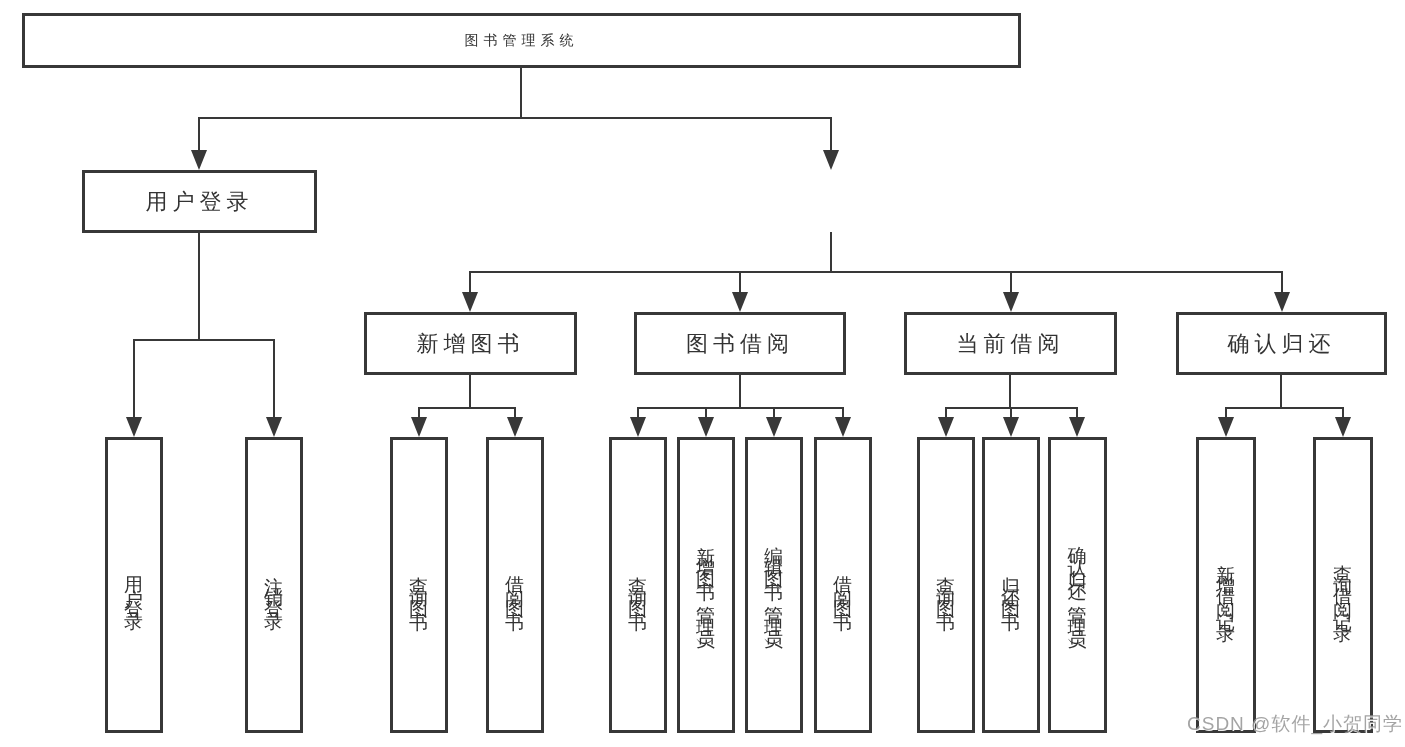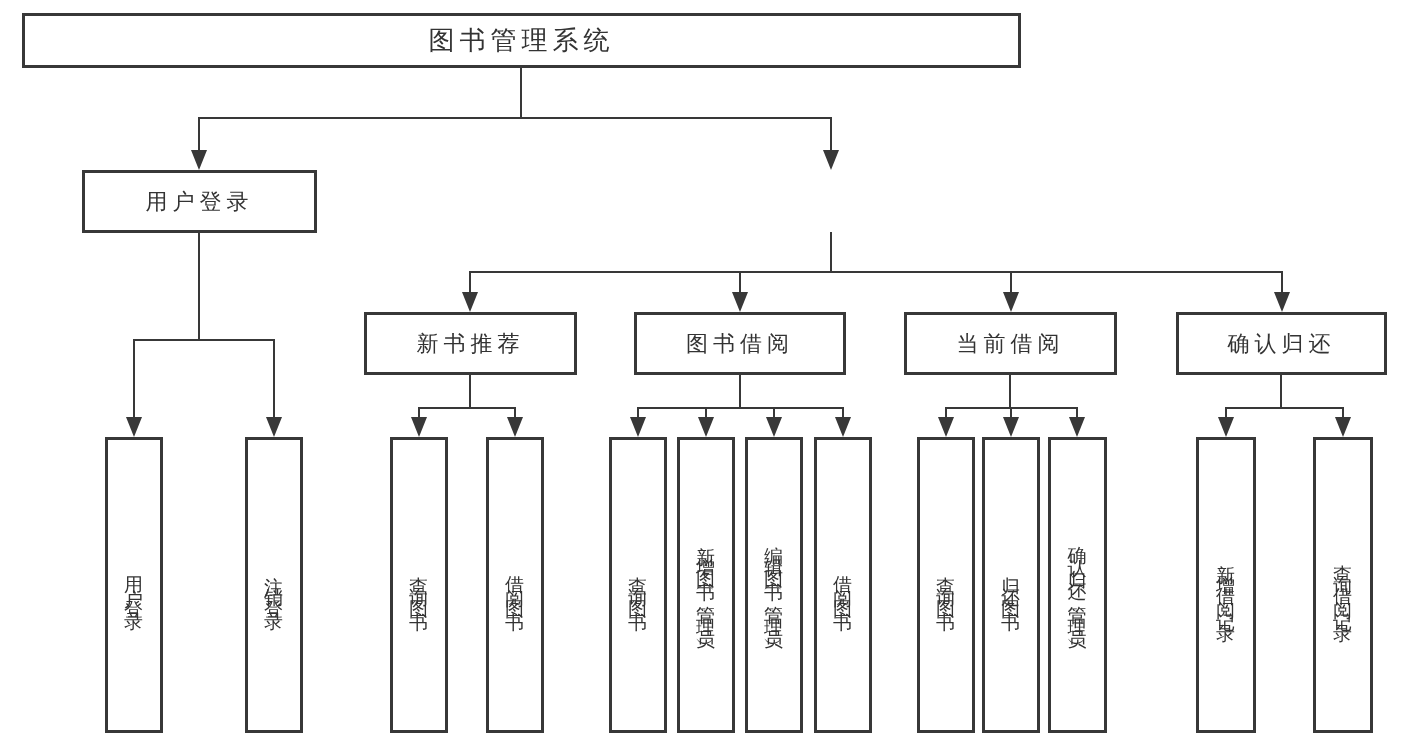--- a/index.html
+++ b/index.html
@@ -12,21 +12,21 @@
   }
   .bx{
     position:absolute;
     box-sizing:border-box;
     background:#fff;
     border:3px solid #383838;
     display:flex;align-items:center;justify-content:center;
     color:#333;
   }
   .bx span{white-space:nowrap;}
-  .root span{font-size:26px;letter-spacing:5px;}
+  .root span{font-size:14px;letter-spacing:5px;}
   .lvl span{font-size:22px;letter-spacing:5px;}
   .leaf span{
     writing-mode:vertical-rl;
     font-size:19px;
     letter-spacing:12px;
     white-space:normal;
     line-height:1;
   }
   .ln{position:absolute;background:#383838;}
   .arw{
@@ -77,21 +77,21 @@
   <div class="ln" style="left:469px;top:271px;width:2px;height:22px;"></div>
   <div class="ln" style="left:739px;top:271px;width:2px;height:22px;"></div>
   <div class="ln" style="left:1010px;top:271px;width:2px;height:22px;"></div>
   <div class="ln" style="left:1281px;top:271px;width:2px;height:22px;"></div>
   <div class="arw" style="left:462px;top:292px;"></div>
   <div class="arw" style="left:732px;top:292px;"></div>
   <div class="arw" style="left:1003px;top:292px;"></div>
   <div class="arw" style="left:1274px;top:292px;"></div>
 
   <div class="bx lvl" style="left:364px;top:312px;width:213px;height:63px;">
-    <span>新书推荐</span>
+    <span>新增图书</span>
   </div>
   <div class="bx lvl" style="left:904px;top:312px;width:213px;height:63px;">
     <span>当前借阅</span>
   </div>
   <div class="bx lvl" style="left:634px;top:312px;width:212px;height:63px;">
     <span>图书借阅</span>
   </div>
   <div class="bx lvl" style="left:1176px;top:312px;width:211px;height:63px;">
     <span>确认归还</span>
   </div>
@@ -167,14 +167,15 @@
     <span>确认归还（管理员）</span>
   </div>
 
   <div class="bx leaf" style="left:1196px;top:437px;width:60px;height:296px;">
     <span>新增借阅记录</span>
   </div>
   <div class="bx leaf" style="left:1313px;top:437px;width:60px;height:296px;">
     <span>查询借阅记录</span>
   </div>
 
+  <div class="wm">CSDN @软件_小贺同学</div>
 
 </div>
 
 </body></html>

